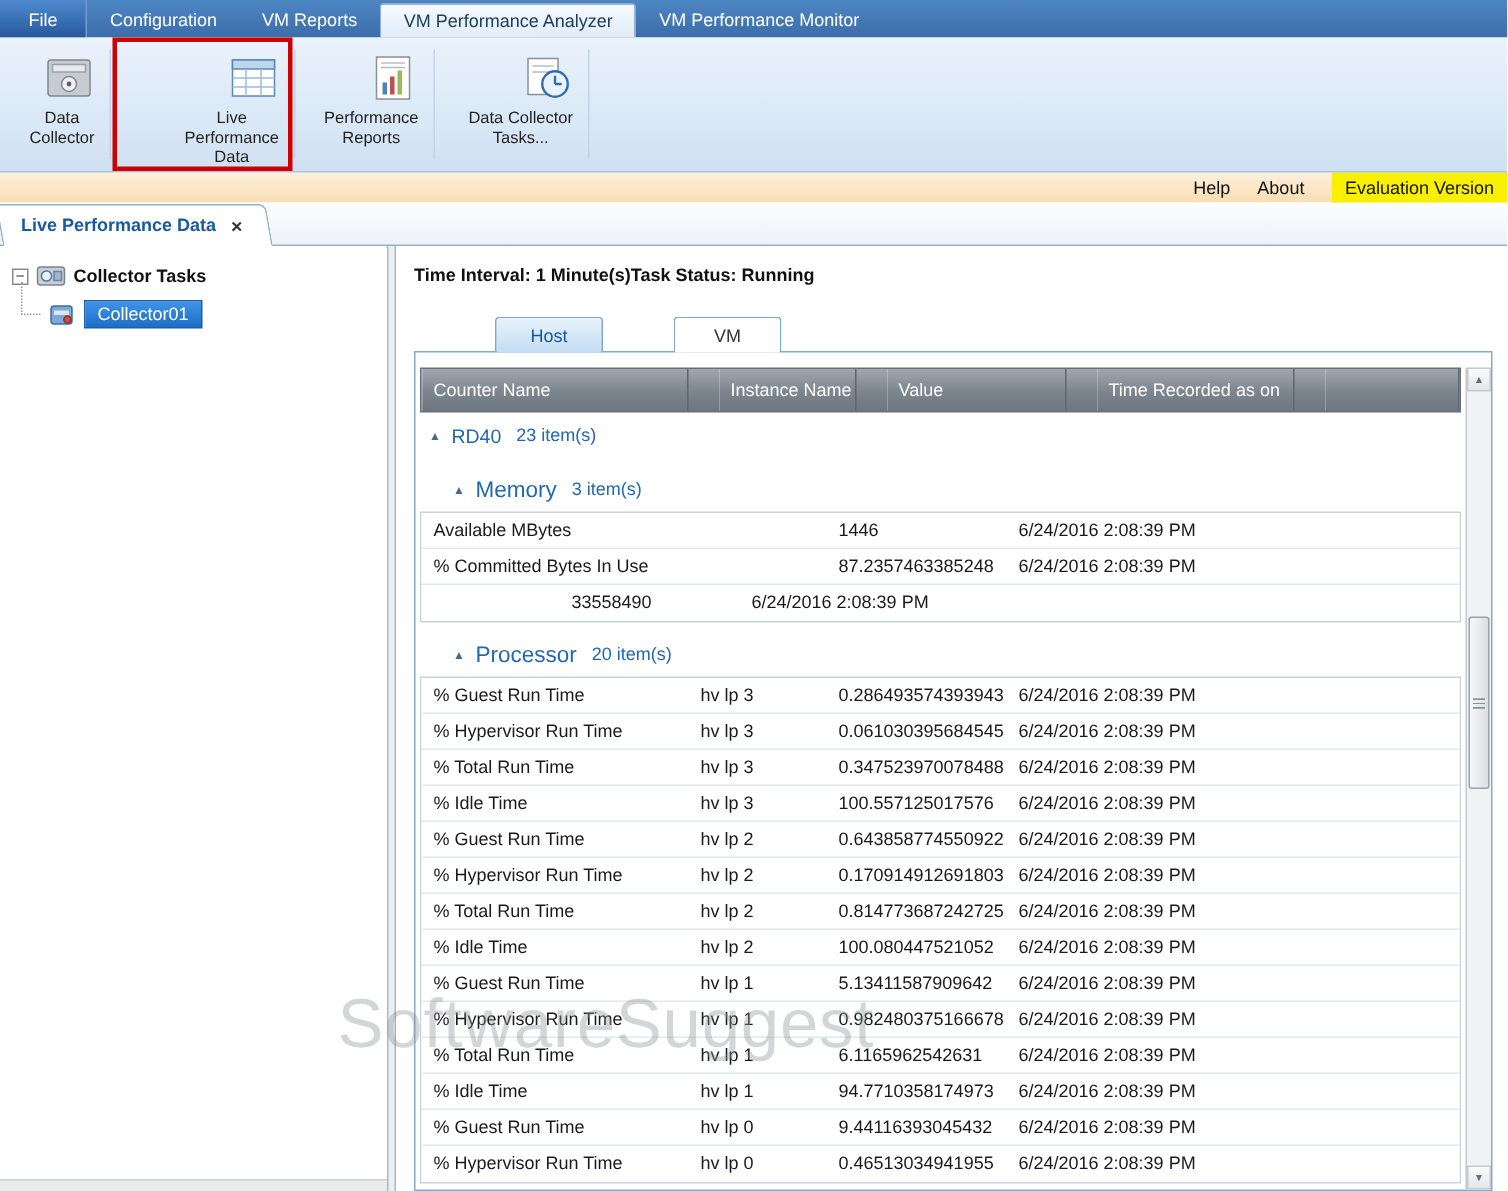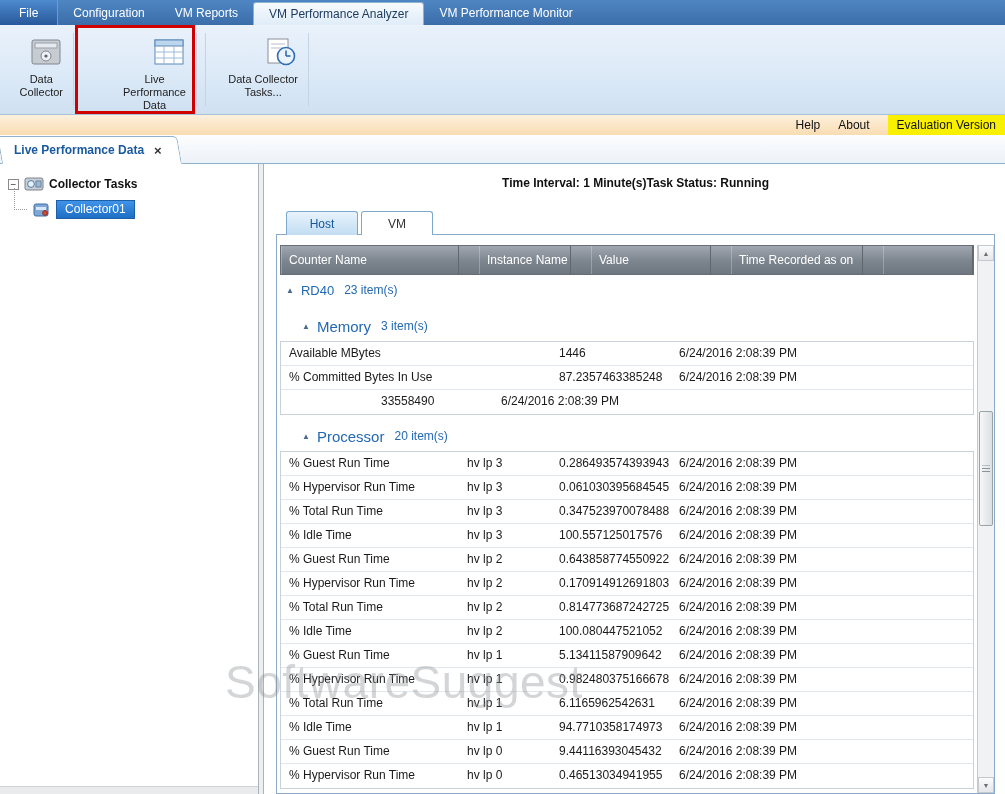--- a/index.html
+++ b/index.html
@@ -44,23 +44,23 @@
   .tree-icon svg { width:100%; height:100%; }
   .tree-root-label { font-weight:bold; color:#111; }
   .tree-child-row { display:flex; align-items:center; margin:7px 0 0 31px; position:relative; cursor:pointer; }
   .tree-child-row::before { content:""; position:absolute; left:-17px; top:-12px; width:12px; height:21px; border-left:1px dotted #9a9a9a; border-bottom:1px dotted #9a9a9a; }
   .tree-child-label { background:linear-gradient(#3f93e8,#1d6fc6); border:1px solid #1a5fa8; color:#fff; padding:1px 8px 2px; font-size:12px; }
   .tree-hscroll { position:absolute; bottom:0; left:0; right:0; height:8px; background:#e9ebed; border-top:1px solid #cfd2d5; }
 
   .splitter { width:4px; background:#eceff2; cursor:col-resize; }
 
   .main { flex:1; display:flex; flex-direction:column; background:#fff; border-left:1px solid #9fb6cc; padding:12px 10px 0 12px; min-width:0; }
-  .inforow { display:flex; justify-content:center; font-weight:bold; font-size:12px; color:#111; }
+  .inforow { display:flex; justify-content:flex-start; font-weight:bold; font-size:12px; color:#111; }
   .viewtabs { display:flex; gap:3px; margin:20px 0 0 10px; position:relative; top:1px; z-index:2; }
-  .vtab { width:72px; height:24px; display:flex; align-items:center; justify-content:center; font-size:12px; border:1px solid #7da7cc; border-bottom:none; border-radius:3px 3px 0 0; cursor:pointer; background:#fff; color:#333; }
+  .vtab { width:72px; height:24px; display:flex; align-items:center; justify-content:center; font-size:12px; border:1px solid #7da7cc; border-bottom:none; border-radius:3px 3px 0 0; cursor:pointer; background:#fff; color:#333;margin-left:44px; }
   .vtab.active { background:linear-gradient(#e8f3fc,#c2ddf2); color:#15569e; }
 
   .gridwrap { flex:1; display:flex; border:1px solid #8aa8c8; overflow:hidden; background:#fff; }
   .gridarea { flex:1; padding:10px 3px 0 3px; overflow:hidden; min-width:0; }
   .ghead { display:flex; height:30px; background:linear-gradient(#a0a7b0,#7c848e 55%,#6e7680); color:#fff; border:1px solid #666e78;gap:20px; }
   .hc { line-height:28px; padding-left:8px; border-right:1px solid #5f666e; box-shadow:1px 0 0 rgba(255,255,255,0.25) inset; white-space:nowrap; overflow:hidden; cursor:pointer; }
   .col-counter { width:178px; flex:none; }
   .col-instance { width:92px; flex:none; }
   .col-value { width:120px; flex:none; }
   .col-time { width:132px; flex:none; }
@@ -119,20 +119,34 @@
             <line x1="12" y1="11" x2="12" y2="29" stroke="#9cbbd8"></line>
             <line x1="22" y1="11" x2="22" y2="29" stroke="#9cbbd8"></line>
             <line x1="3" y1="17" x2="31" y2="17" stroke="#9cbbd8"></line>
             <line x1="3" y1="23" x2="31" y2="23" stroke="#9cbbd8"></line>
           </svg>
       </span>
       <span class="rlabel">Live
 Performance Data</span>
     </div>
     <div class="rsep"></div>
+    <div class="rbtn b3">
+      <span class="ricon">
+        <svg viewBox="0 0 34 34">
+            <rect x="6" y="3" width="22" height="28" fill="#fff" stroke="#8a9098"></rect>
+            <line x1="9" y1="7" x2="25" y2="7" stroke="#b8bcc2"></line>
+            <line x1="9" y1="10" x2="25" y2="10" stroke="#b8bcc2"></line>
+            <rect x="10" y="20" width="3" height="8" fill="#4f81bd"></rect>
+            <rect x="15" y="16" width="3" height="12" fill="#c0504d"></rect>
+            <rect x="20" y="12" width="3" height="16" fill="#9bbb59"></rect>
+          </svg>
+      </span>
+      <span class="rlabel">Performance
+Reports</span>
+    </div>
     <div class="rsep"></div>
     <div class="rbtn b4">
       <span class="ricon">
         <svg viewBox="0 0 34 34">
             <rect x="4" y="4" width="20" height="24" fill="#fff" stroke="#8a9098"></rect>
             <line x1="7" y1="9" x2="21" y2="9" stroke="#b8bcc2"></line>
             <line x1="7" y1="13" x2="21" y2="13" stroke="#b8bcc2"></line>
             <circle cx="22" cy="21" r="8.5" fill="#eaf3fb" stroke="#2e6db5" stroke-width="1.6"></circle>
             <line x1="22" y1="21" x2="22" y2="15.5" stroke="#2e6db5" stroke-width="1.6"></line>
             <line x1="22" y1="21" x2="26.5" y2="21" stroke="#2e6db5" stroke-width="1.6"></line>

